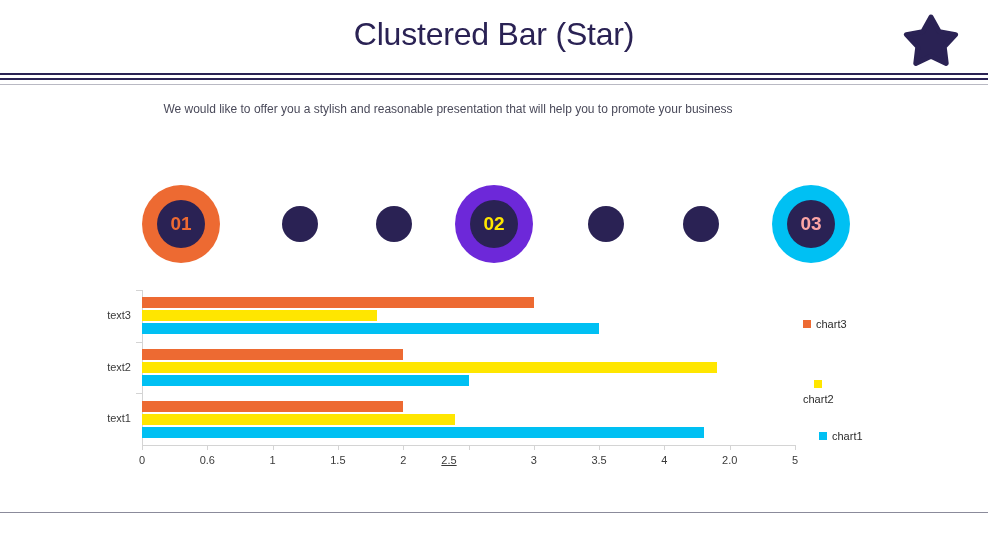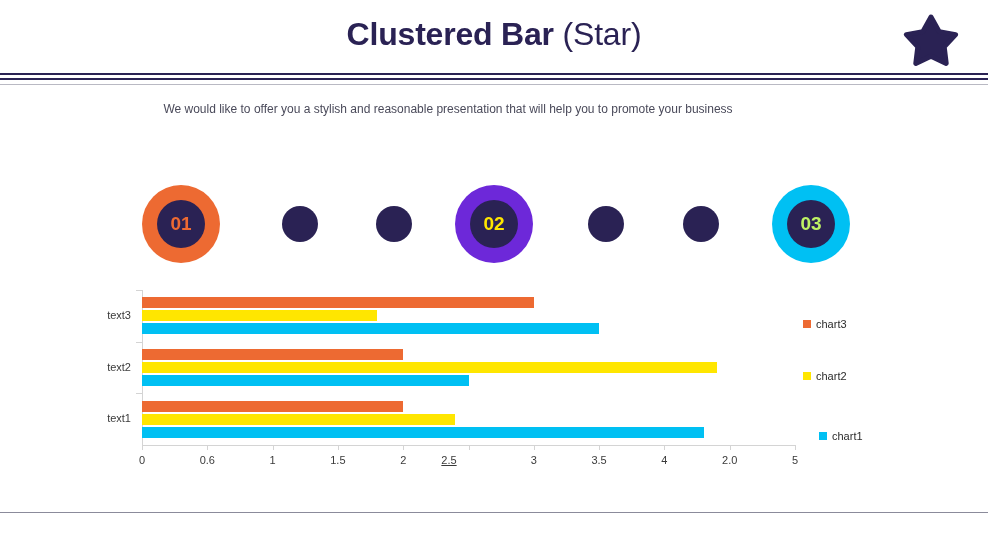--- a/index.html
+++ b/index.html
@@ -25,21 +25,21 @@
   #page-title {
     position: absolute;
     left: 0; top: 16px;
     width: 988px;
     text-align: center;
     font-size: 32px;
     color: #2A2254;
     letter-spacing: -0.2px;
     white-space: nowrap;
   }
-  #page-title .t-bold { font-weight: bold; }
+  #page-title .t-bold { font-weight: normal; }
   #page-title .t-reg  { font-weight: normal; }
 
   #star-icon {
     position: absolute;
     left: 903px; top: 14px;
     width: 56px; height: 52px;
   }
 
   .rule-navy-top {
     position: absolute;
@@ -215,21 +215,21 @@
       <div class="inner" style="background: rgb(42, 34, 84); color: rgb(237, 106, 50);">01</div>
     </div>
     <div class="small-dot" style="left: 282px; background: rgb(42, 34, 84);"></div>
     <div class="small-dot" style="left: 376px; background: rgb(42, 34, 84);"></div>
     <div class="big-circle" style="left: 455px; background: #6d28d9; text-align: right;">
       <div class="inner" style="background: rgb(42, 34, 84); color: rgb(255, 230, 0);">02</div>
     </div>
     <div class="small-dot" style="left: 588px; background: rgb(42, 34, 84);"></div>
     <div class="small-dot" style="left: 683px; background: rgb(42, 34, 84);"></div>
     <div class="big-circle" style="left: 772px; background: rgb(0, 192, 243);">
-      <div class="inner" style="background: rgb(42, 34, 84); color: #bef264;">03</div>
+      <div class="inner" style="background: rgb(42, 34, 84); color: #fca5a5;">03</div>
     </div>
   </div>
 
 <div id="chart">
   <div id="y-axis-line"></div>
   <div id="x-axis-line"></div>
   <div id="plot"></div>
 <div class="x-tick" style="left: 142px;"></div>
     <div class="x-tick-label" style="left: 122px;">0</div>
     <div class="x-tick" style="left: 207.3px;"></div>
@@ -269,21 +269,21 @@
     <div class="bar" style="left: 142px; top: 12.3333px; width: 391.8px; background: rgb(237, 106, 50);"></div>
     <div class="bar" style="left: 142px; top: 25.3333px; width: 235.08px; background: rgb(255, 230, 0);"></div>
     <div class="bar" style="left: 142px; top: 38.3333px; width: 457.1px; background: rgb(0, 192, 243);"></div>
   </div>
 
 <div id="legend">
     <div class="legend-item" style="top: 33px; left: 0px;">
       <span class="legend-swatch" style="background: rgb(237, 106, 50);"></span>
       <span class="legend-label">chart3</span>
     </div>
-    <div class="legend-item" style="top: 85px; left: 0px;">
+    <div class="legend-item" style="top: 95px; left: 0px; flex-direction: column;">
       <span class="legend-swatch" style="background: rgb(255, 230, 0);"></span>
       <span class="legend-label">chart2</span>
     </div>
     <div class="legend-item" style="top: 145px; left: 16px;">
       <span class="legend-swatch" style="background: rgb(0, 192, 243);"></span>
       <span class="legend-label">chart1</span>
     </div>
   </div>
 
 <div class="rule-gray-footer"></div>

